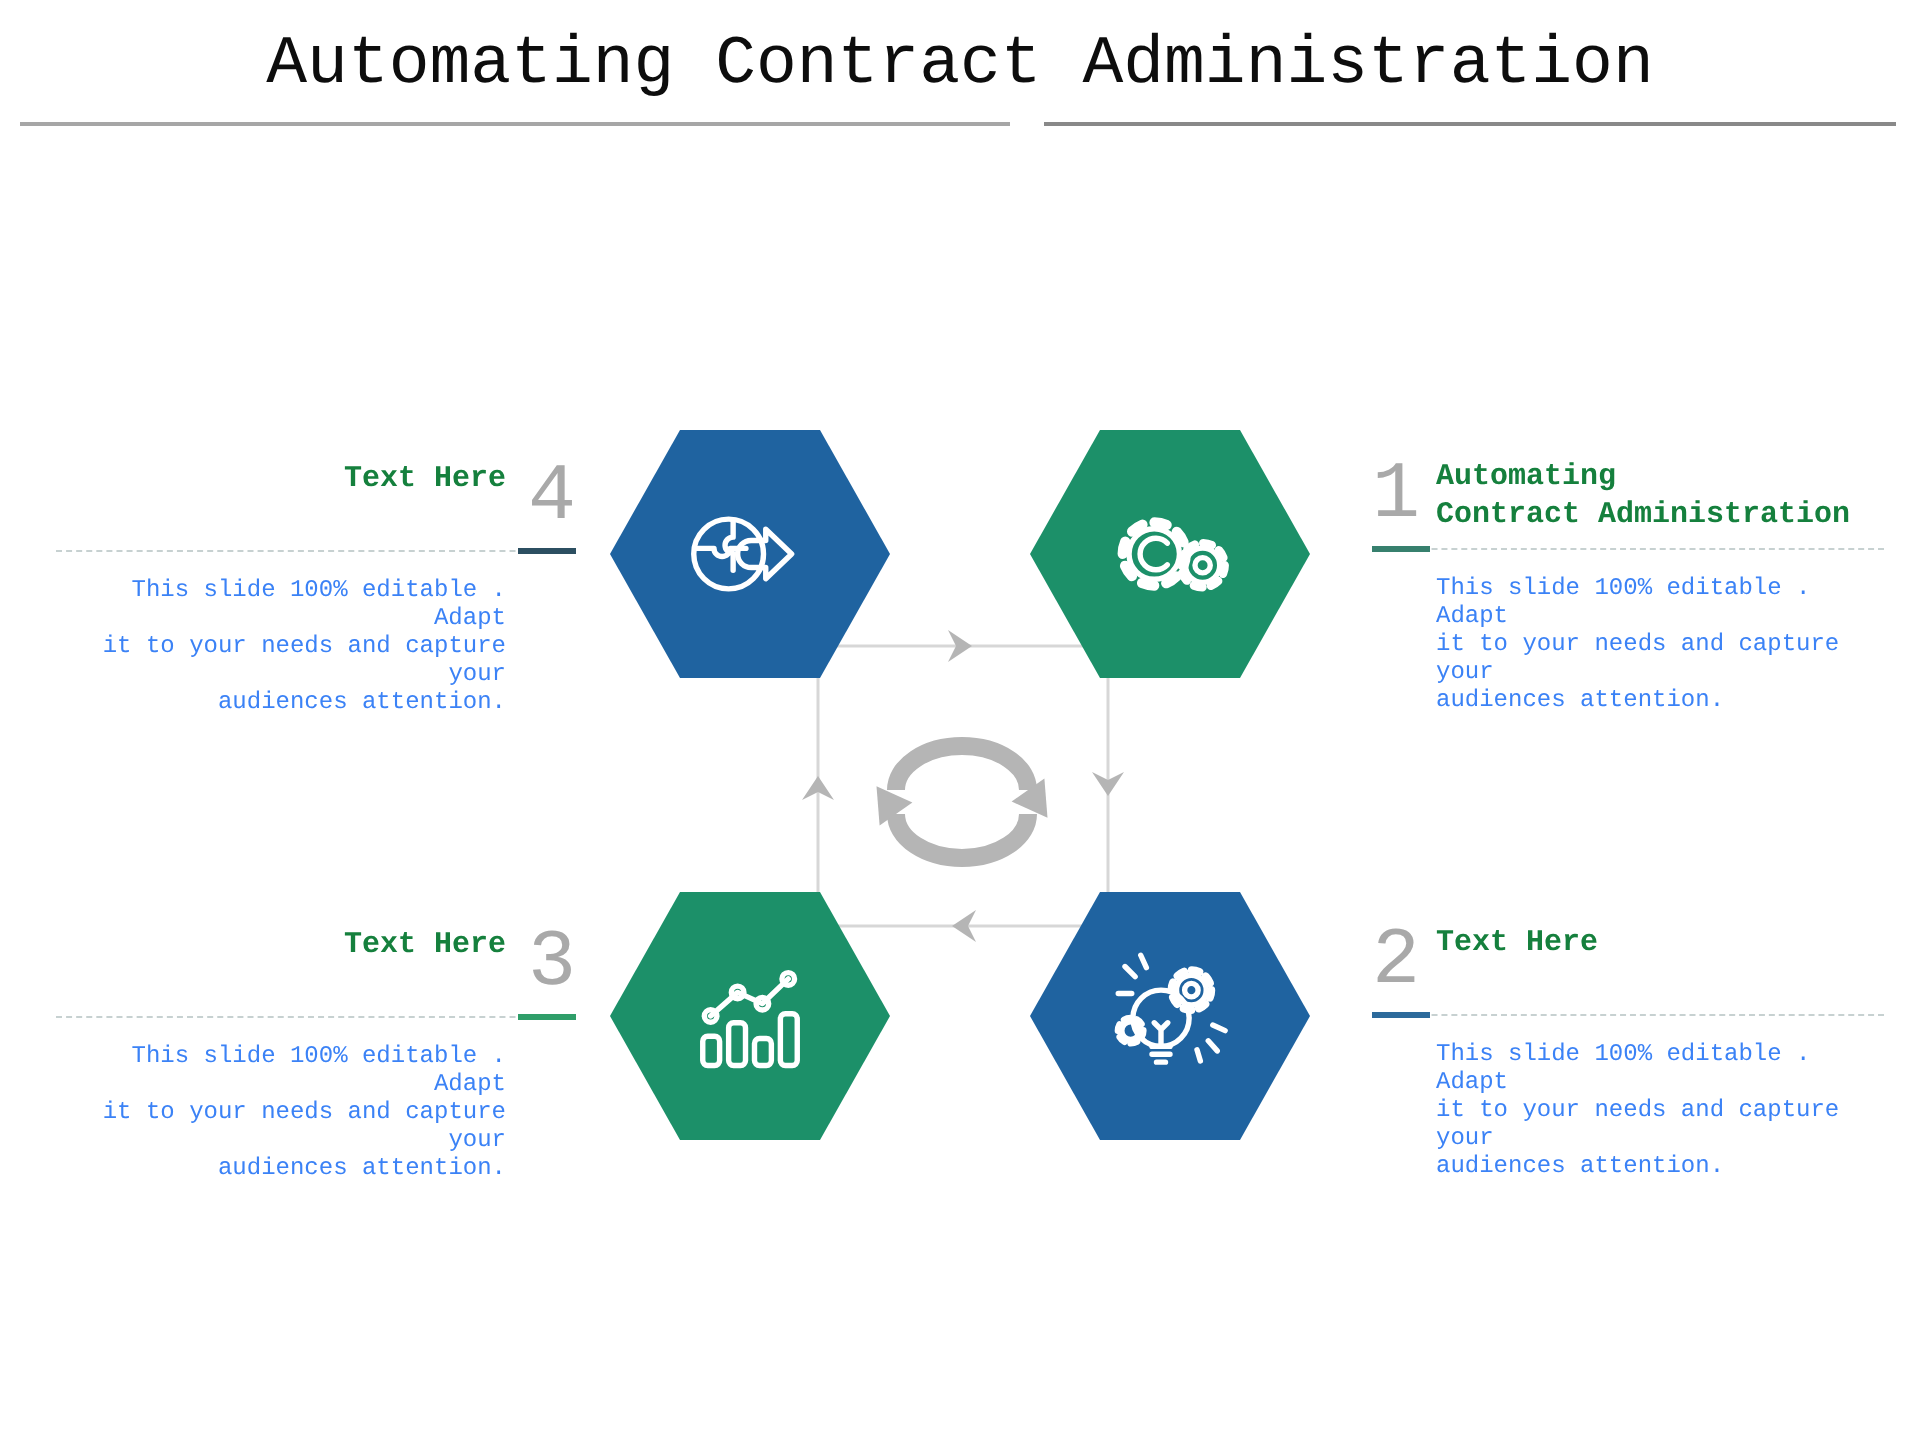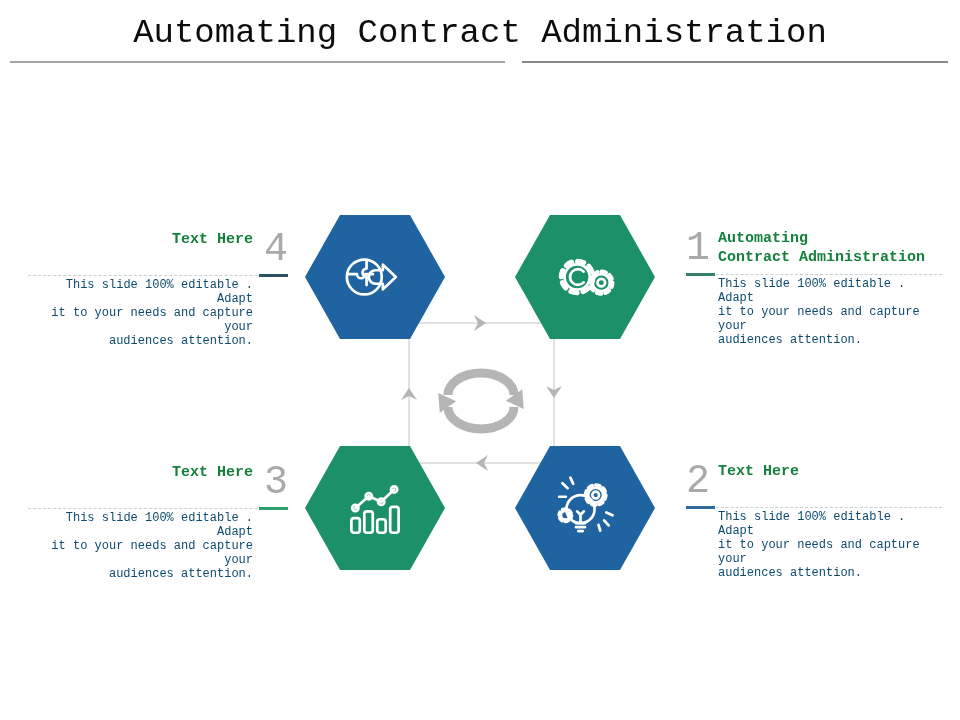--- a/index.html
+++ b/index.html
@@ -52,21 +52,21 @@
   .left  .tb-row { justify-content:flex-end; }
   .left  .num { width:35px; text-align:right; margin-left:0; }
   .left  .desc { padding-right:35px; }
   .right .num { width:32px; text-align:left; }
   .right .desc { padding-left:32px; }
 
   .sep { position:relative; border-top:1px dashed #c7d1d1; margin-top:4px; }
   .accent { position:absolute; top:-2px; width:29px; height:3px; }
   .accent-left  { left:0; }
   .accent-right { right:0; }
-  .desc { margin-top:3px; font-size:12px; color:#0c4a6e;
+  .desc { margin-top:13px; font-size:12px; color:#3b82f6;
           line-height:1.16; white-space:pre-line; }
 </style>
 </head>
 <body>
 
 <div class="slide">
 
   <div class="title">Automating Contract Administration</div>
   <div class="divider divider-left"></div>
   <div class="divider divider-right"></div>

